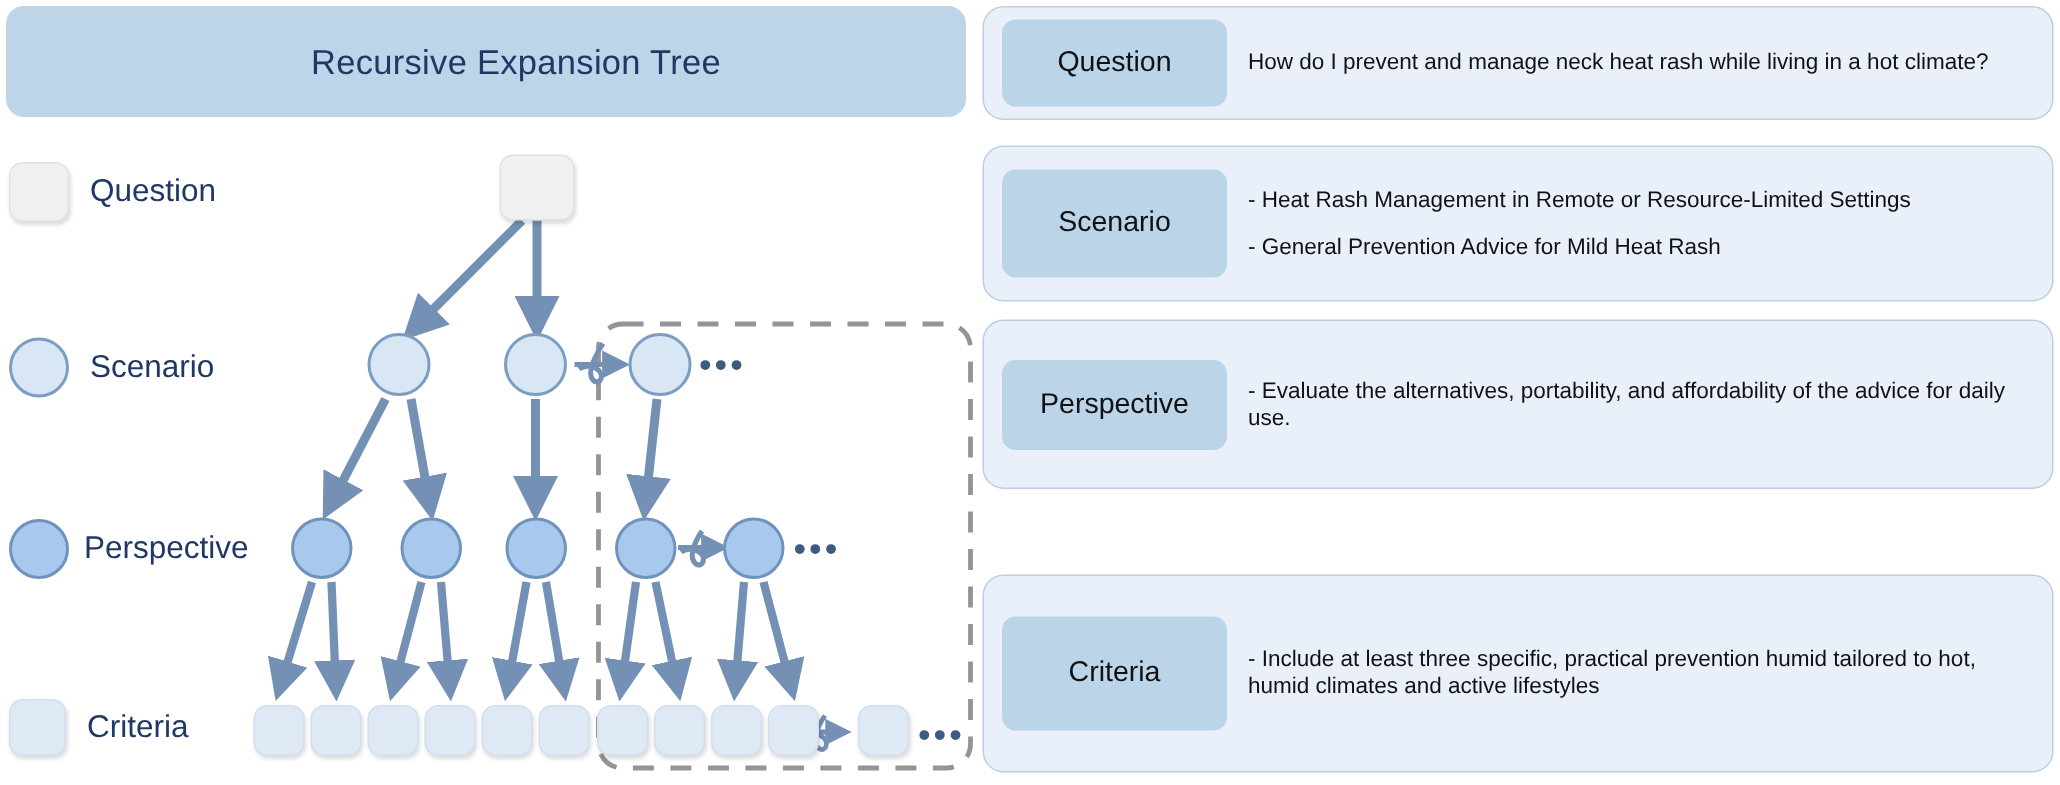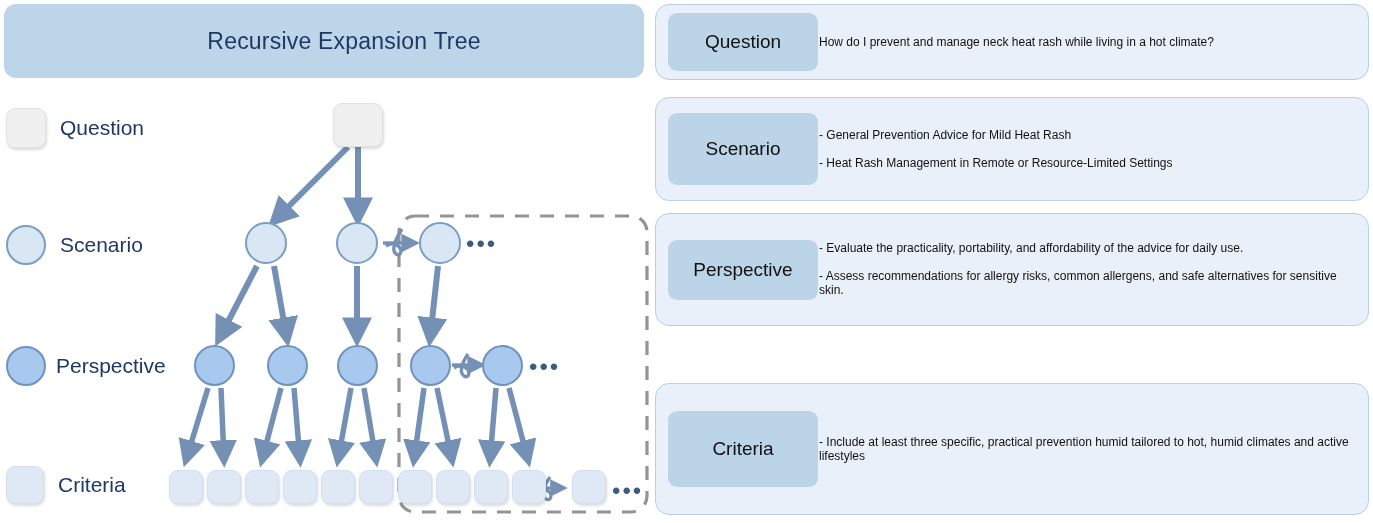--- a/index.html
+++ b/index.html
@@ -59,21 +59,21 @@
     background:#eaf0fa;border:1px solid #b9cfe4;border-radius:14px;
     display:flex;align-items:center;box-sizing:border-box;
     padding:0 10px 0 12px;
   }
   .chip{
     flex:0 0 auto;width:150px;background:#bcd4e8;border-radius:9px;
     display:flex;align-items:center;justify-content:center;
     color:#111;font-size:19px;
   }
   .card-body{
-    flex:1 1 auto;margin-left:1px;color:#111;font-size:12px;line-height:1.2;
+    flex:1 1 auto;margin-left:14px;color:#111;font-size:15px;line-height:1.2;
   }
   .card-body p{margin:0;}
   .card-body p + p{margin-top:13px;}
 
   #card-question{top:4px;height:76px;}
   #card-question .chip{height:58px;}
   #card-scenario{top:97px;height:104px;}
   #card-scenario .chip{height:72px;}
   #card-perspective{top:213px;height:113px;}
   #card-perspective .chip{height:60px;}
@@ -186,30 +186,29 @@
     <div class="card" id="card-question">
       <div class="chip">Question</div>
       <div class="card-body">
         <p>How do I prevent and manage neck heat rash while living in a hot climate?</p>
       </div>
     </div>
 
     <div class="card" id="card-scenario">
       <div class="chip">Scenario</div>
       <div class="card-body">
+        <p>- Heat Rash Management in Remote or Resource-Limited Settings</p>
         <p>- General Prevention Advice for Mild Heat Rash</p>
-        <p>- Heat Rash Management in Remote or Resource-Limited Settings</p>
       </div>
     </div>
 
     <div class="card" id="card-perspective">
       <div class="chip">Perspective</div>
       <div class="card-body">
-        <p>- Evaluate the practicality, portability, and affordability of the advice for daily use.</p>
-        <p>- Assess recommendations for allergy risks, common allergens, and safe alternatives for sensitive skin.</p>
+        <p>- Evaluate the alternatives, portability, and affordability of the advice for daily use.</p>
       </div>
     </div>
 
     <div class="card" id="card-criteria">
       <div class="chip">Criteria</div>
       <div class="card-body">
         <p>- Include at least three specific, practical prevention humid tailored to hot, humid climates and active lifestyles</p>
       </div>
     </div>
   </div>

